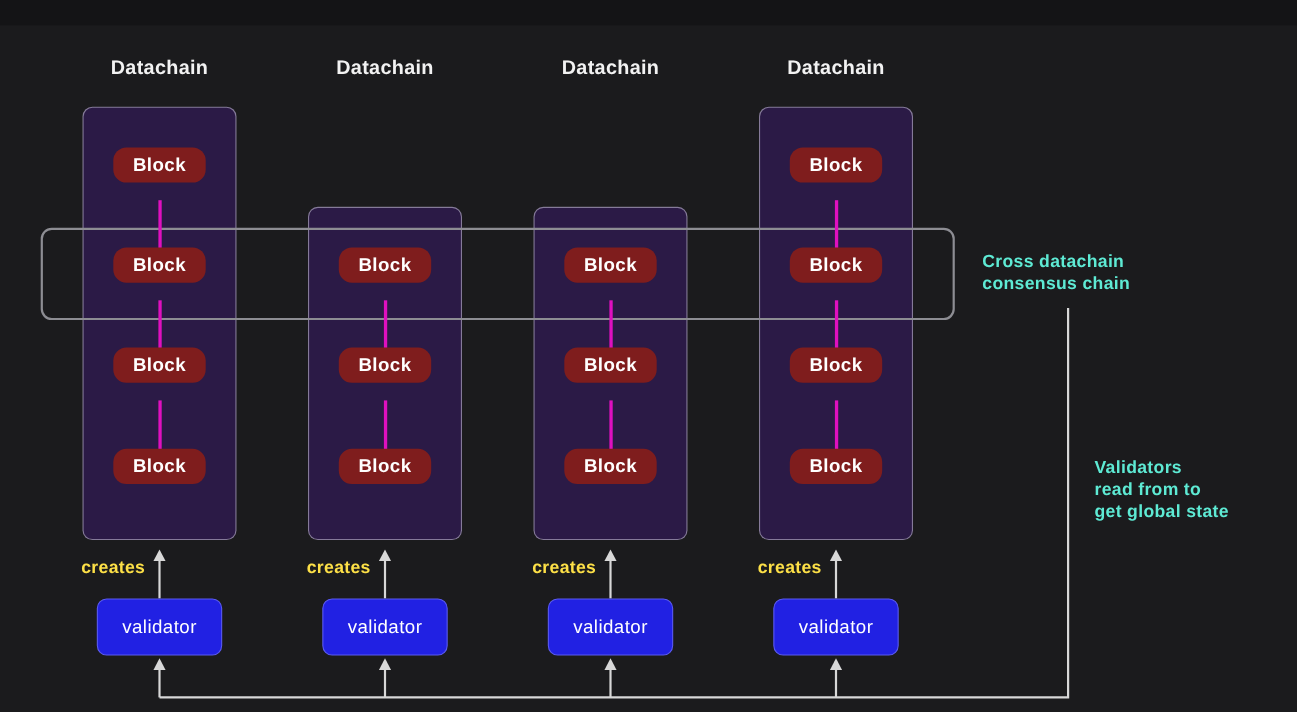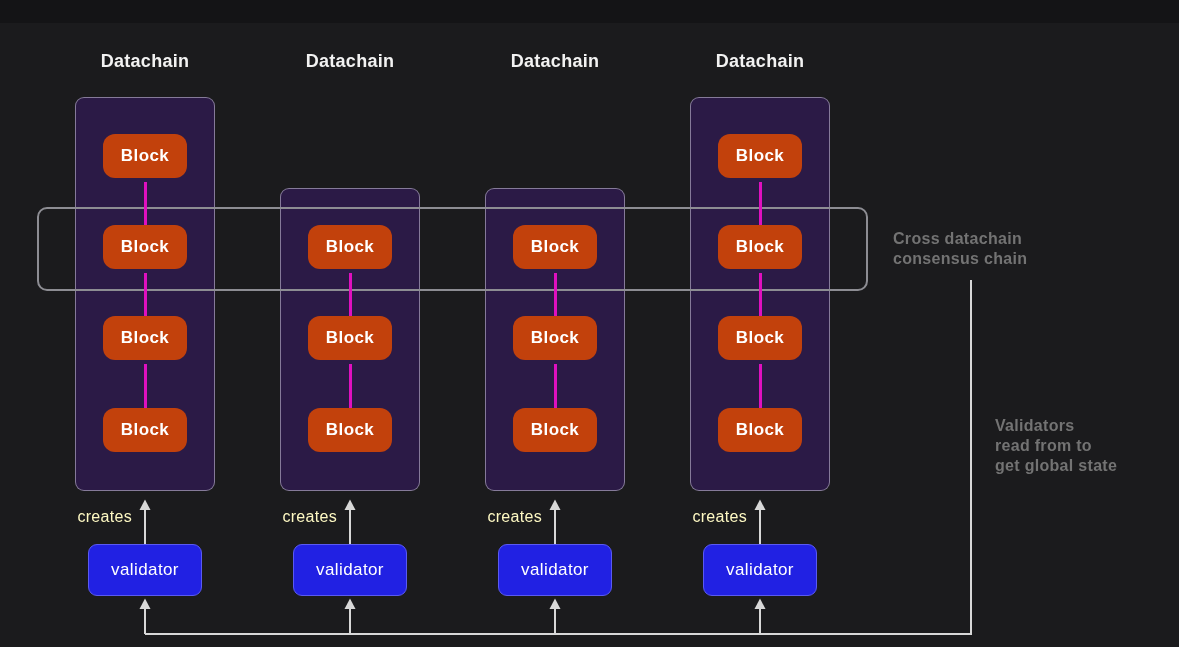--- a/index.html
+++ b/index.html
@@ -44,22 +44,22 @@
   }
   .connector {
     position: absolute;
     width: 3px;
     background: #df10bf;
     z-index: 3;
   }
   .block {
     position: absolute;
     width: 84px;
-    height: 44px;
-    background: #c2410c;
+    height: 32px;
+    background: #7f1d1d;
     border-radius: 12px;
     color: #ffffff;
     font-size: 17px;
     font-weight: bold;
     letter-spacing: 0.4px;
     display: flex;
     align-items: center;
     justify-content: center;
     z-index: 4;
   }
@@ -83,29 +83,29 @@
     display: flex;
     align-items: center;
     justify-content: center;
     z-index: 6;
   }
   .creates-label {
     position: absolute;
     top: 485px;
     width: 90px;
     text-align: right;
-    color: #fef9c3;
+    color: #fde047;
     font-size: 16px;
-    font-weight: normal;
+    font-weight: bold;
     letter-spacing: 0.3px;
     z-index: 7;
   }
   .annotation {
     position: absolute;
-    color: #737373;
+    color: #5eead4;
     font-size: 16px;
     font-weight: bold;
     line-height: 20px;
     letter-spacing: 0.3px;
     white-space: pre-line;
     z-index: 7;
   }
   .annotation.consensus-note { left: 893px; top: 206px; }
   .annotation.validators-note { left: 995px; top: 393px; }
 </style>

